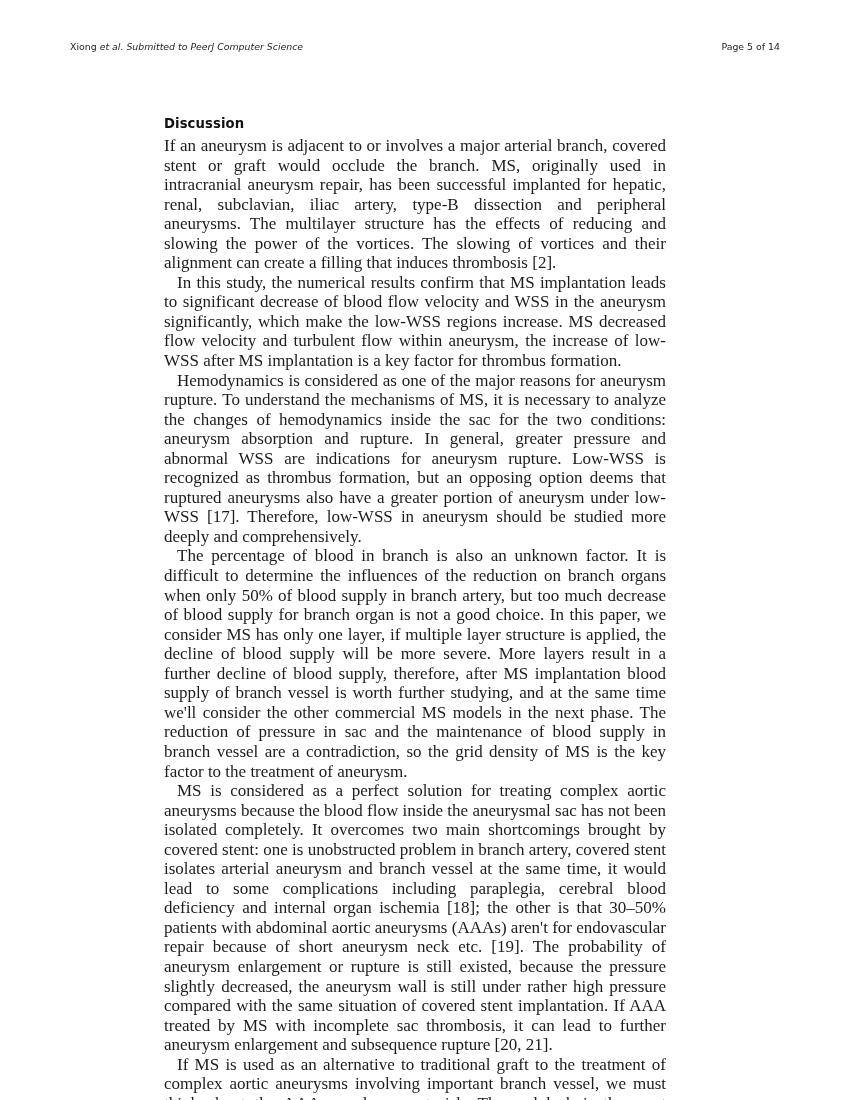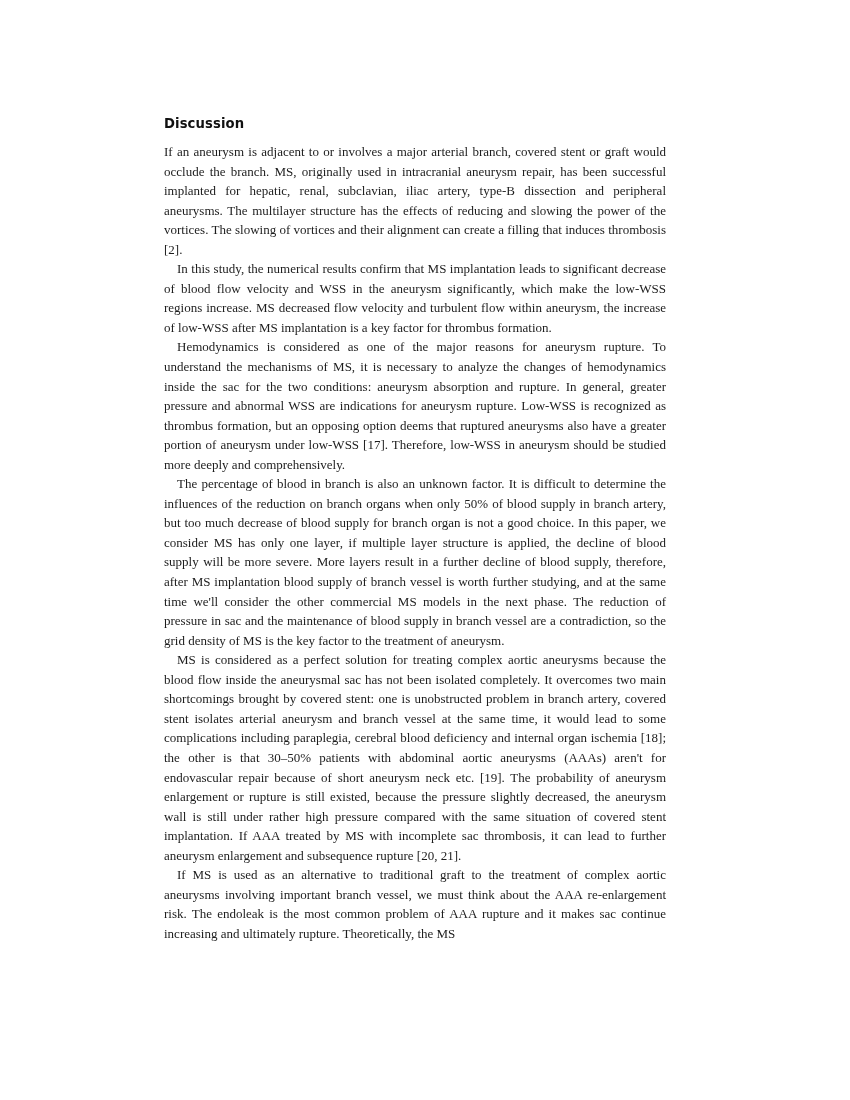--- a/index.html
+++ b/index.html
@@ -61,28 +61,28 @@
     left: 164px;
     width: 502px;
   }
 
   .section-title {
     font-family: "DejaVu Sans", "Liberation Sans", sans-serif;
     font-size: 13.2px;
     font-weight: bold;
     color: #111111;
     letter-spacing: 0.1px;
-    margin: 0 0 10px 0;
+    margin: 0 0 4px 0;
     line-height: 16px;
   }
 
   p.body-par {
     margin: 0;
     font-family: "Liberation Serif", "DejaVu Serif", serif;
-    font-size: 13px;
+    font-size: 17px;
     line-height: 19.55px;
     text-align: justify;
     text-justify: inter-word;
     color: #1c1c1c;
     hyphens: manual;
     -webkit-hyphens: manual;
     text-indent: 0;
   }
   p.body-par.indent {
     text-indent: 13px;
@@ -90,20 +90,24 @@
   }
   p.body-par.last-ragged {
     text-align: justify;
   }
 </style>
 </head>
 <body>
 
 <div class="page">
 
+  <div class="running-header">
+    <span class="header-left"><span class="header-author">Xiong</span><span class="header-venue">et al. Submitted to PeerJ Computer Science</span></span>
+    <span class="header-right">Page 5 of 14</span>
+  </div>
 
   <div class="column">
 
     <h2 class="section-title">Discussion</h2>
 
     <p class="body-par">If an aneurysm is adjacent to or involves a major arterial branch, covered stent or graft would occlude the branch. MS, originally used in intracranial aneurysm repair, has been successful implanted for hepatic, renal, subclavian, iliac artery, type-B dissection and peripheral aneurysms. The multilayer structure has the effects of reducing and slowing the power of the vortices. The slowing of vortices and their alignment can create a filling that induces thrombosis [2].</p>
     <p class="body-par indent">In this study, the numerical results confirm that MS implantation leads to significant decrease of blood flow velocity and WSS in the aneurysm significantly, which make the low-WSS regions increase. MS decreased flow velocity and turbulent flow within aneurysm, the increase of low-WSS after MS implantation is a key factor for thrombus formation.</p>
     <p class="body-par indent">Hemodynamics is considered as one of the major reasons for aneurysm rupture. To understand the mechanisms of MS, it is necessary to analyze the changes of hemodynamics inside the sac for the two conditions: aneurysm absorption and rupture. In general, greater pressure and abnormal WSS are indications for aneurysm rupture. Low-WSS is recognized as thrombus formation, but an opposing option deems that ruptured aneurysms also have a greater portion of aneurysm under low-WSS [17]. Therefore, low-WSS in aneurysm should be studied more deeply and comprehensively.</p>
     <p class="body-par indent">The percentage of blood in branch is also an unknown factor. It is difficult to determine the influences of the reduction on branch organs when only 50% of blood supply in branch artery, but too much decrease of blood supply for branch organ is not a good choice. In this paper, we consider MS has only one layer, if multiple layer structure is applied, the decline of blood supply will be more severe. More layers result in a further decline of blood supply, therefore, after MS implantation blood supply of branch vessel is worth further studying, and at the same time we'll consider the other commercial MS models in the next phase. The reduction of pressure in sac and the maintenance of blood supply in branch vessel are a contradiction, so the grid density of MS is the key factor to the treatment of aneurysm.</p>
     <p class="body-par indent">MS is considered as a perfect solution for treating complex aortic aneurysms because the blood flow inside the aneurysmal sac has not been isolated completely. It overcomes two main shortcomings brought by covered stent: one is unobstructed problem in branch artery, covered stent isolates arterial aneurysm and branch vessel at the same time, it would lead to some complications including paraplegia, cerebral blood deficiency and internal organ ischemia [18]; the other is that 30–50% patients with abdominal aortic aneurysms (AAAs) aren't for endovascular repair because of short aneurysm neck etc. [19]. The probability of aneurysm enlargement or rupture is still existed, because the pressure slightly decreased, the aneurysm wall is still under rather high pressure compared with the same situation of covered stent implantation. If AAA treated by MS with incomplete sac thrombosis, it can lead to further aneurysm enlargement and subsequence rupture [20, 21].</p>

